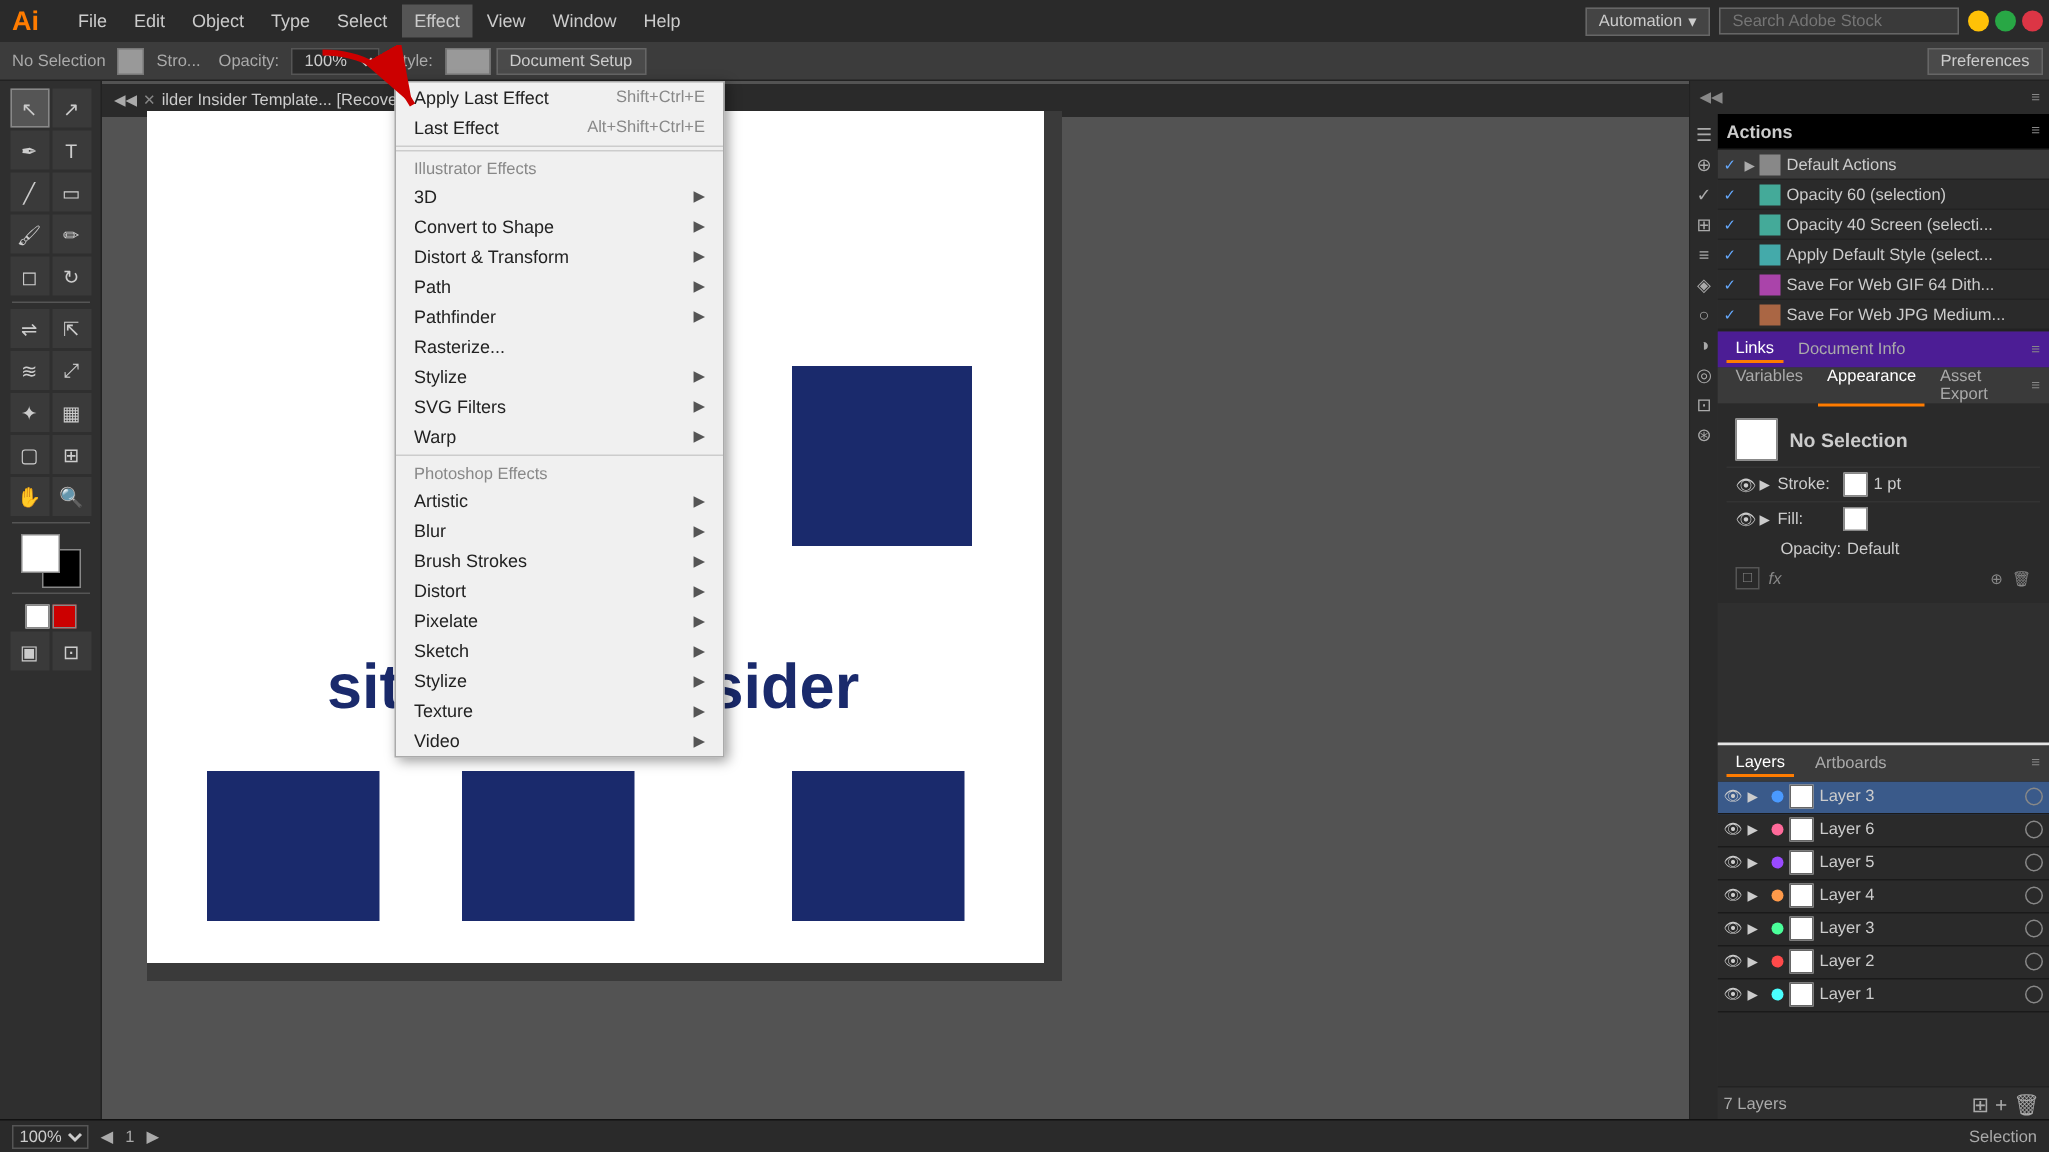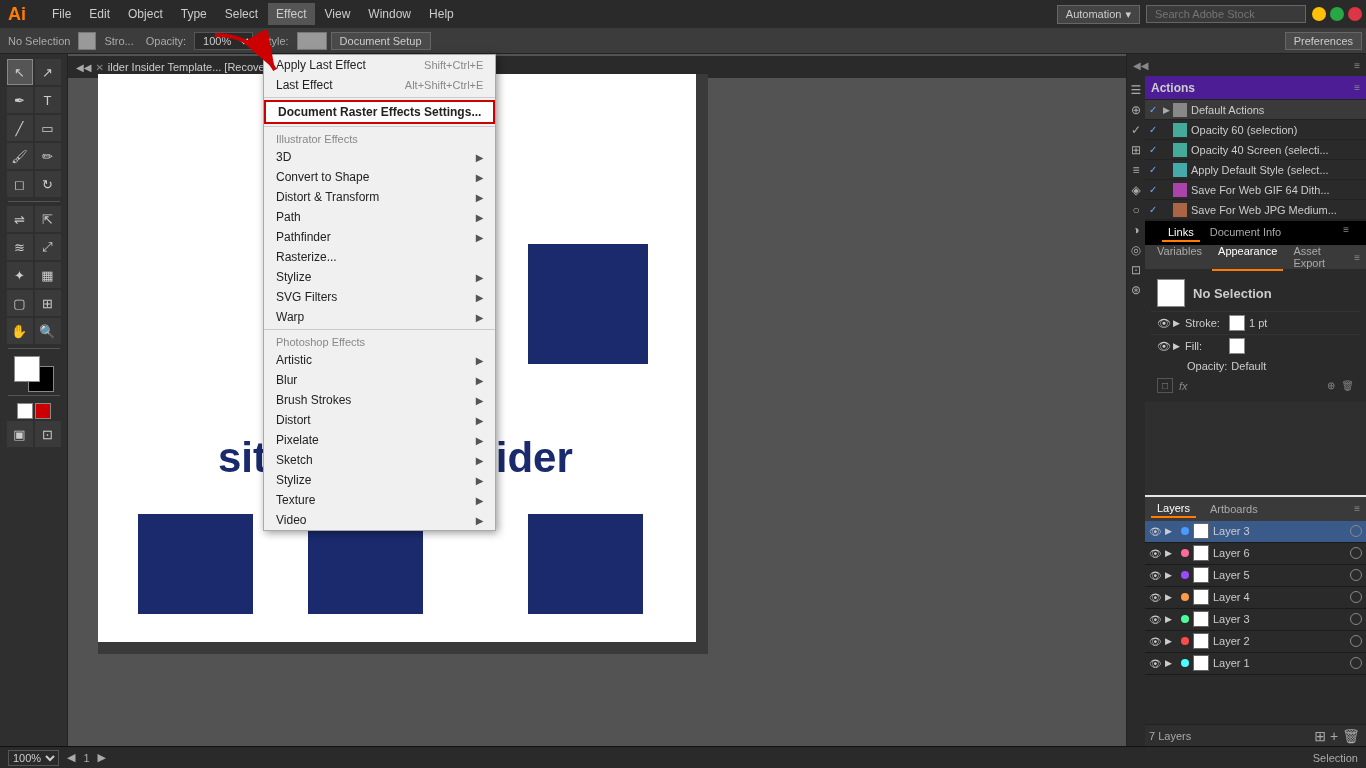--- a/index.html
+++ b/index.html
@@ -82,41 +82,41 @@
       width: 240px; background: #2f2f2f; border-left: 1px solid #222;
       display: flex; flex-direction: column;
     }
     #right-top-bar {
       display: flex; align-items: center; justify-content: space-between;
       padding: 2px 6px; background: #2a2a2a; height: 22px;
     }
     #actions-section { flex: 0 0 auto; }
     #actions-header {
       display: flex; align-items: center; padding: 3px 6px;
-      background: #4c1d95; border-bottom: 1px solid #222; height: 24px;
+      background: #000000; border-bottom: 1px solid #222; height: 24px;
     }
     .panel-title { font-size: 12px; color: #ccc; font-weight: bold; }
     .panel-tab { font-size: 11px; color: #aaa; padding: 2px 6px; cursor: pointer; }
     .panel-tab.active { color: #fff; border-bottom: 2px solid #ff7c00; }
     #actions-list { background: #2a2a2a; max-height: 150px; overflow-y: auto; }
     .action-row {
       display: flex; align-items: center; padding: 2px 4px; height: 20px;
       border-bottom: 1px solid #222; font-size: 11px; color: #ccc;
     }
     .action-check { width: 14px; font-size: 10px; color: #6af; }
     .action-arrow { width: 10px; font-size: 9px; color: #aaa; cursor: pointer; }
     .action-icon { width: 14px; height: 14px; background: #666; margin-right: 4px; }
     .action-icon.blue { background: #4a9; }
     .action-icon.purple { background: #a4a; }
     .action-icon.teal { background: #4aa; }
     .action-icon.orange { background: #a64; }
 
     
     #links-section { flex: 0 0 auto; border-top: 1px solid #222; }
-    #links-header { display: flex; padding: 3px 17px; background: #000000; height: 24px; gap: 4px; }
+    #links-header { display: flex; align-items: center; padding: 3px 6px; background: #4c1d95; height: 24px; gap: 4px; }
     #appearance-section { flex: 1; }
     #appearance-header { display: flex; align-items: center; padding: 3px 6px; background: #3a3a3a; height: 24px; gap: 8px; }
     .appearance-tabs { display: flex; gap: 4px; }
     .appearance-content { padding: 6px; background: #2a2a2a; }
     .no-selection-row { display: flex; align-items: center; padding: 4px 6px; }
     .white-swatch { width: 28px; height: 28px; background: white; border: 1px solid #888; margin-right: 8px; }
     .no-selection-text { font-size: 13px; color: #ccc; font-weight: bold; }
     .attr-row { display: flex; align-items: center; padding: 3px 6px; border-top: 1px solid #333; }
     .eye-icon { width: 16px; font-size: 11px; cursor: pointer; }
     .attr-arrow { width: 12px; font-size: 9px; }
@@ -317,23 +317,20 @@
   <div id="effect-menu">
     <div class="dropdown-item">
       <span>Apply Last Effect</span>
       <span class="shortcut">Shift+Ctrl+E</span>
     </div>
     <div class="dropdown-item">
       <span>Last Effect</span>
       <span class="shortcut">Alt+Shift+Ctrl+E</span>
     </div>
     <div class="menu-divider"></div>
-    <div class="dropdown-item highlighted" id="raster-item">
-      <span>Document Raster Effects Settings...</span>
-    </div>
     <div class="menu-divider"></div>
     <div class="menu-section-header">Illustrator Effects</div>
     <div class="dropdown-item">
       <span>3D</span>
       <span class="submenu-arrow">▶</span>
     </div>
     <div class="dropdown-item">
       <span>Convert to Shape</span>
       <span class="submenu-arrow">▶</span>
     </div>

